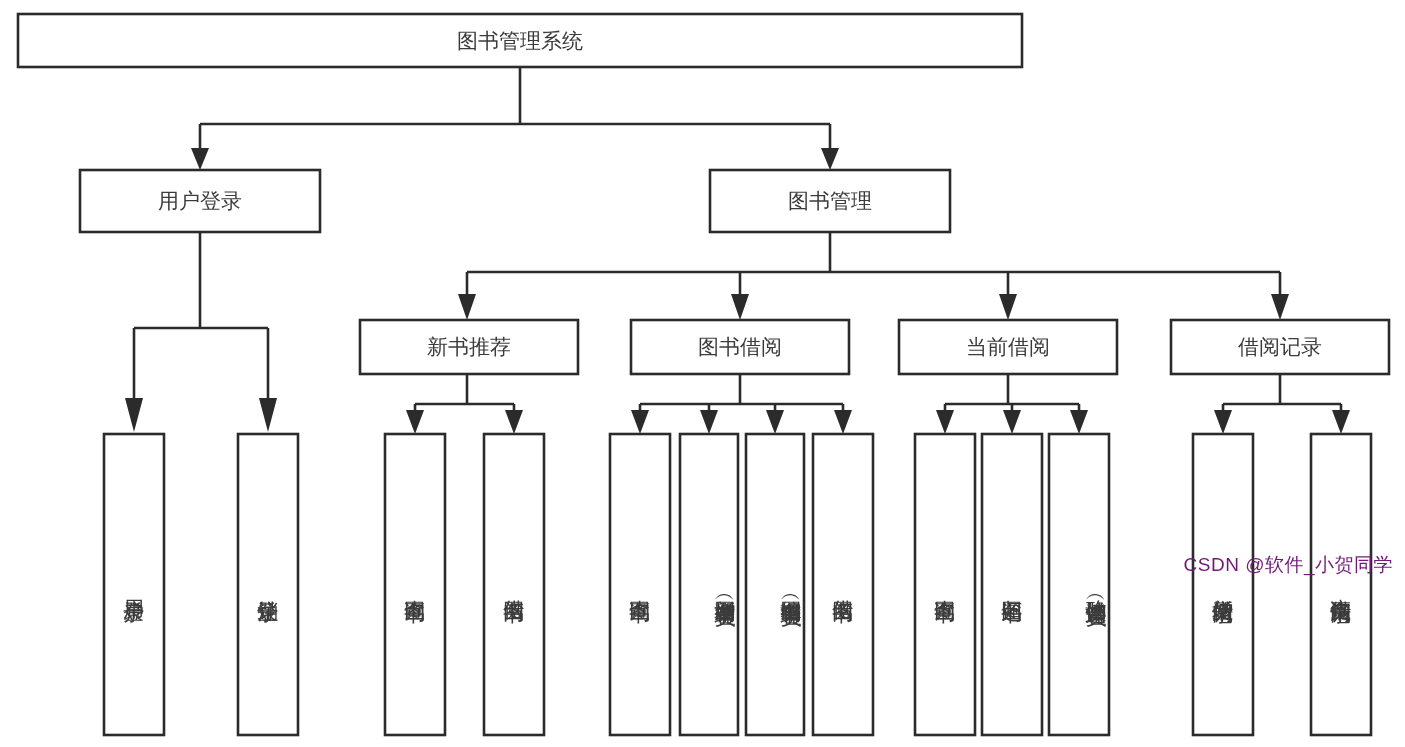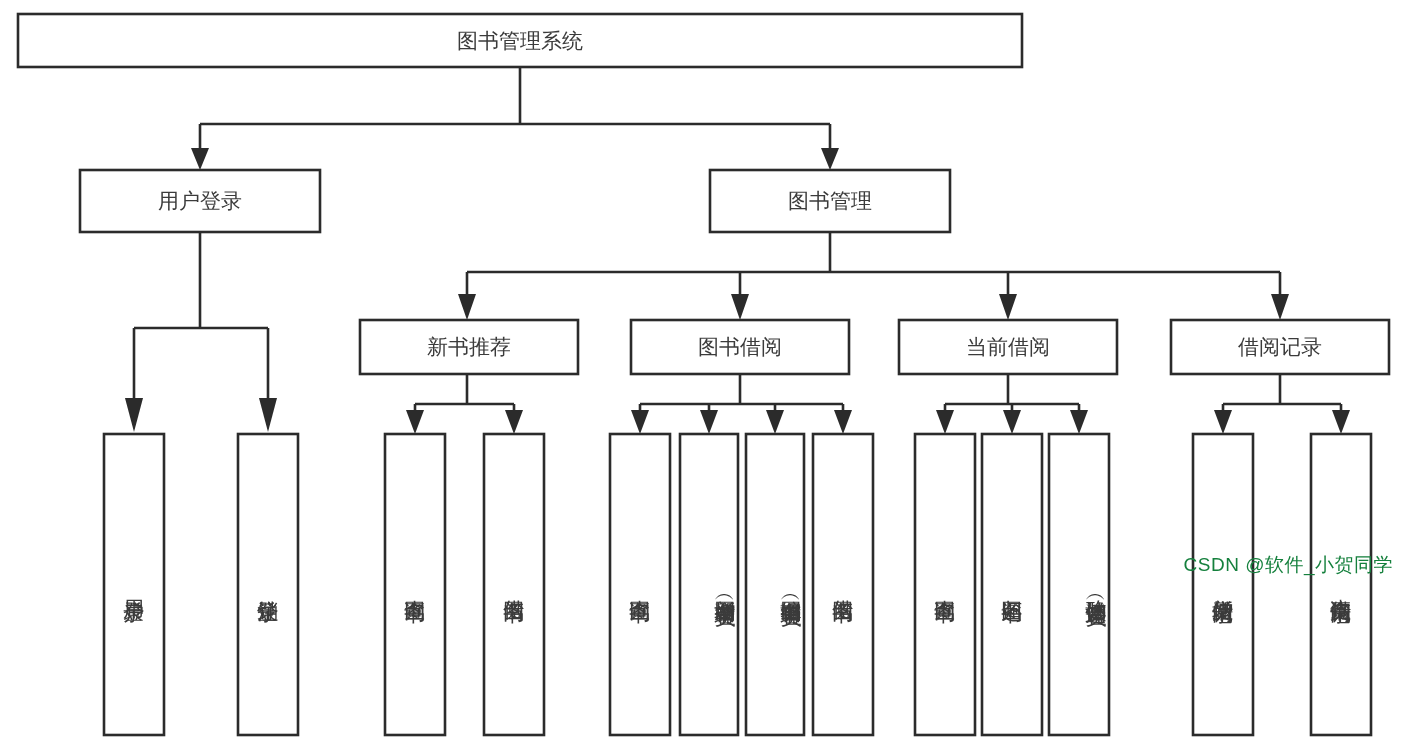--- a/index.html
+++ b/index.html
@@ -61,21 +61,21 @@
     writing-mode: vertical-rl;
     text-orientation: upright;
     letter-spacing: 1px;
     white-space: nowrap;
     pointer-events: none;
   }
   .watermark {
     position: absolute;
     right: 12px;
     bottom: 6px;
-    color: #15803d;
+    color: #701a75;
     font-family: "Liberation Sans", "DejaVu Sans", sans-serif;
     font-size: 19px;
     letter-spacing: 0.5px;
     white-space: nowrap;
   }
 </style>
 </head>
 <body>
 
 <div id="diagram-root">

